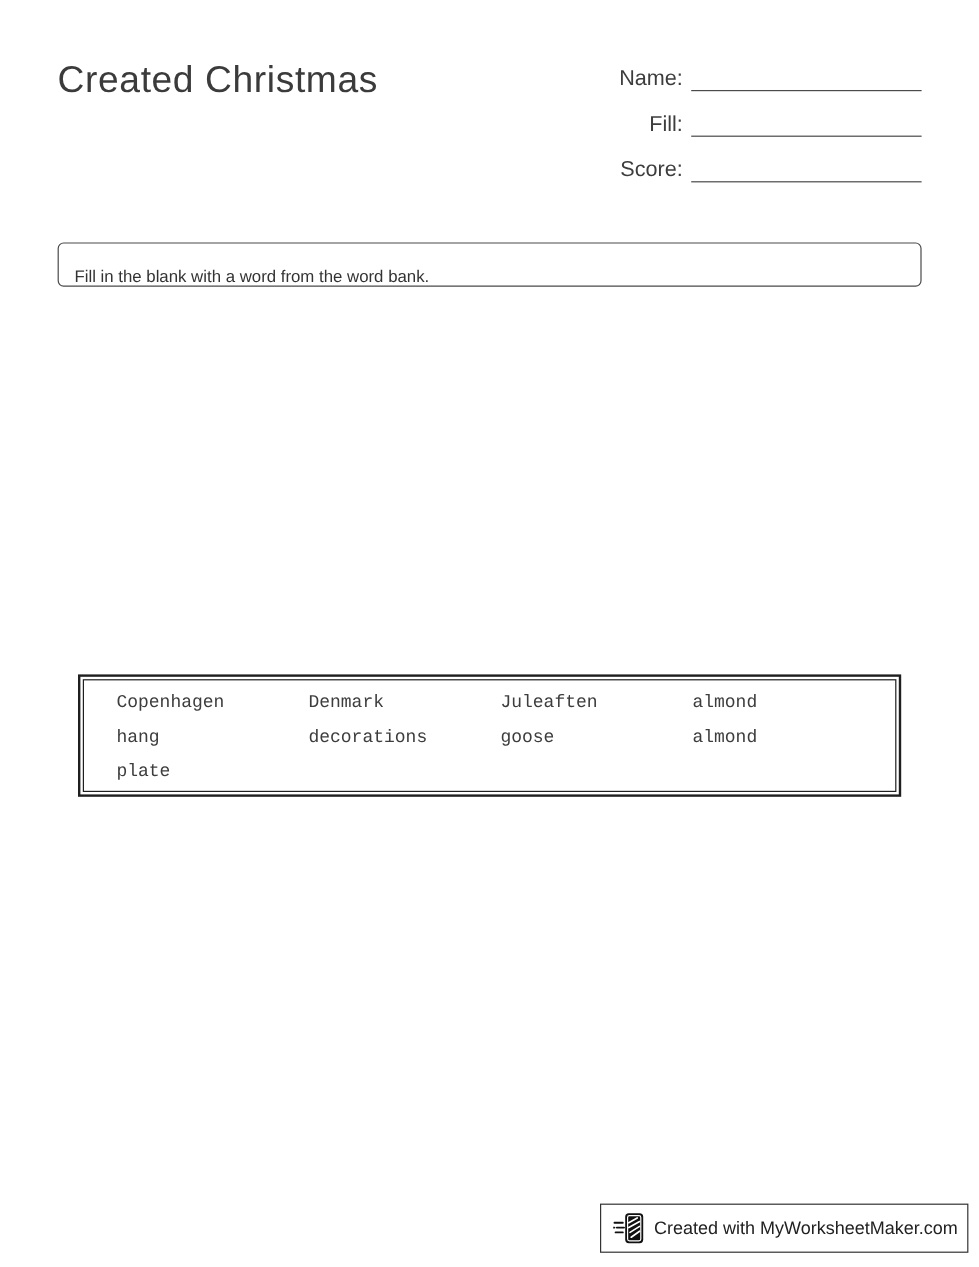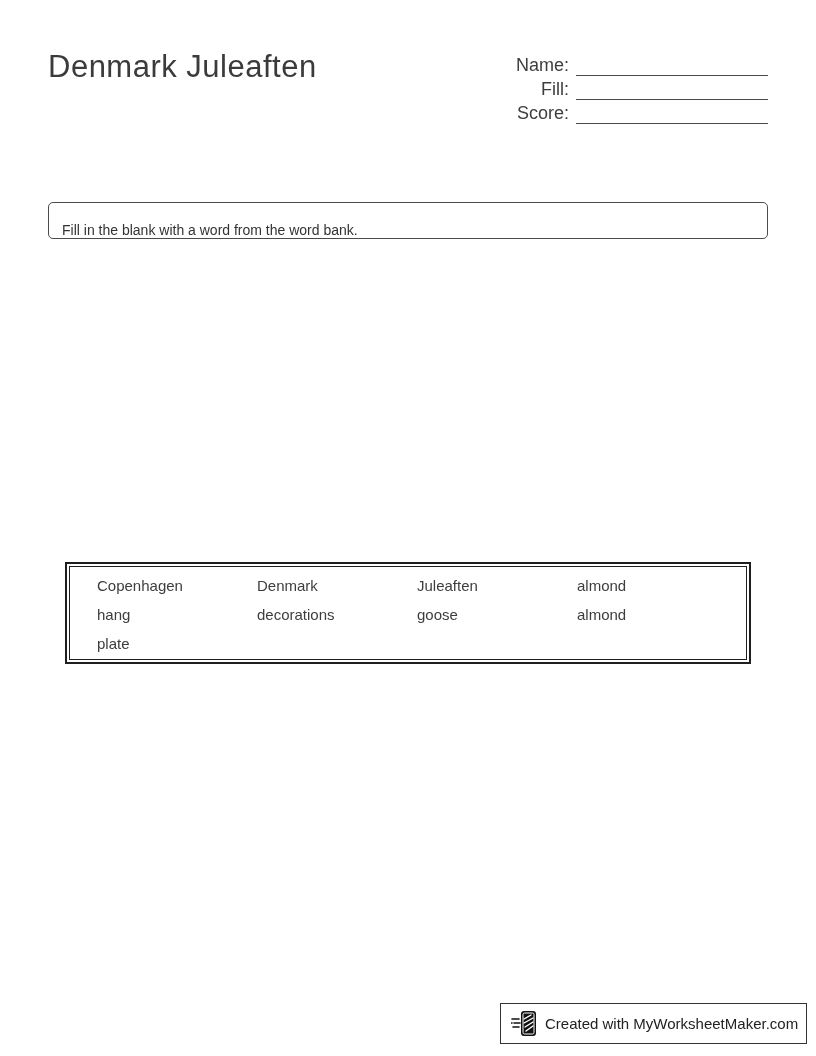--- a/index.html
+++ b/index.html
@@ -22,20 +22,21 @@
   }
 
   .header-fields {
     position: absolute;
     top: 52px; right: 48px;
   }
   .field-row {
     display: flex;
     justify-content: flex-end;
     align-items: flex-end;
+    margin-bottom: 14px;
   }
   .field-label {
     font-size: 18px;
     color: #3d3d3d;
     line-height: 22px;
     padding-right: 7px;
   }
   .blank-line {
     width: 192px; height: 24px;
     border-bottom: 1.5px solid #4a4a4a;
@@ -56,20 +57,21 @@
     color: #333333;
   }
 
   .word-bank-outer {
     position: absolute;
     left: 65px; top: 562px;
     width: 686px; height: 102px;
     border: 2px solid #1f1f1f;
     padding: 2px;
     background: #ffffff;
+    font-family: Liberation Mono, monospace;
   }
   .word-bank-inner {
     width: 100%; height: 100%;
     border: 1.5px solid #1f1f1f;
     padding: 4px 0 0 27px;
     display: grid;
     grid-template-columns: repeat(4, 160px);
     grid-auto-rows: 29px;
     align-items: center;
   }
@@ -96,21 +98,21 @@
   }
   .credit-text {
     font-size: 15px;
     color: #222222;
     white-space: nowrap;
   }
 </style>
 </head>
 <body>
 
-<div class="page-title">Denmark Juleaften</div>
+<div class="page-title">Created Christmas</div>
 
 <div class="header-fields">
   <div class="field-row">
     <span class="field-label">Name:</span>
     <span class="blank-line"></span>
   </div>
   <div class="field-row">
     <span class="field-label">Fill:</span>
     <span class="blank-line"></span>
   </div>

